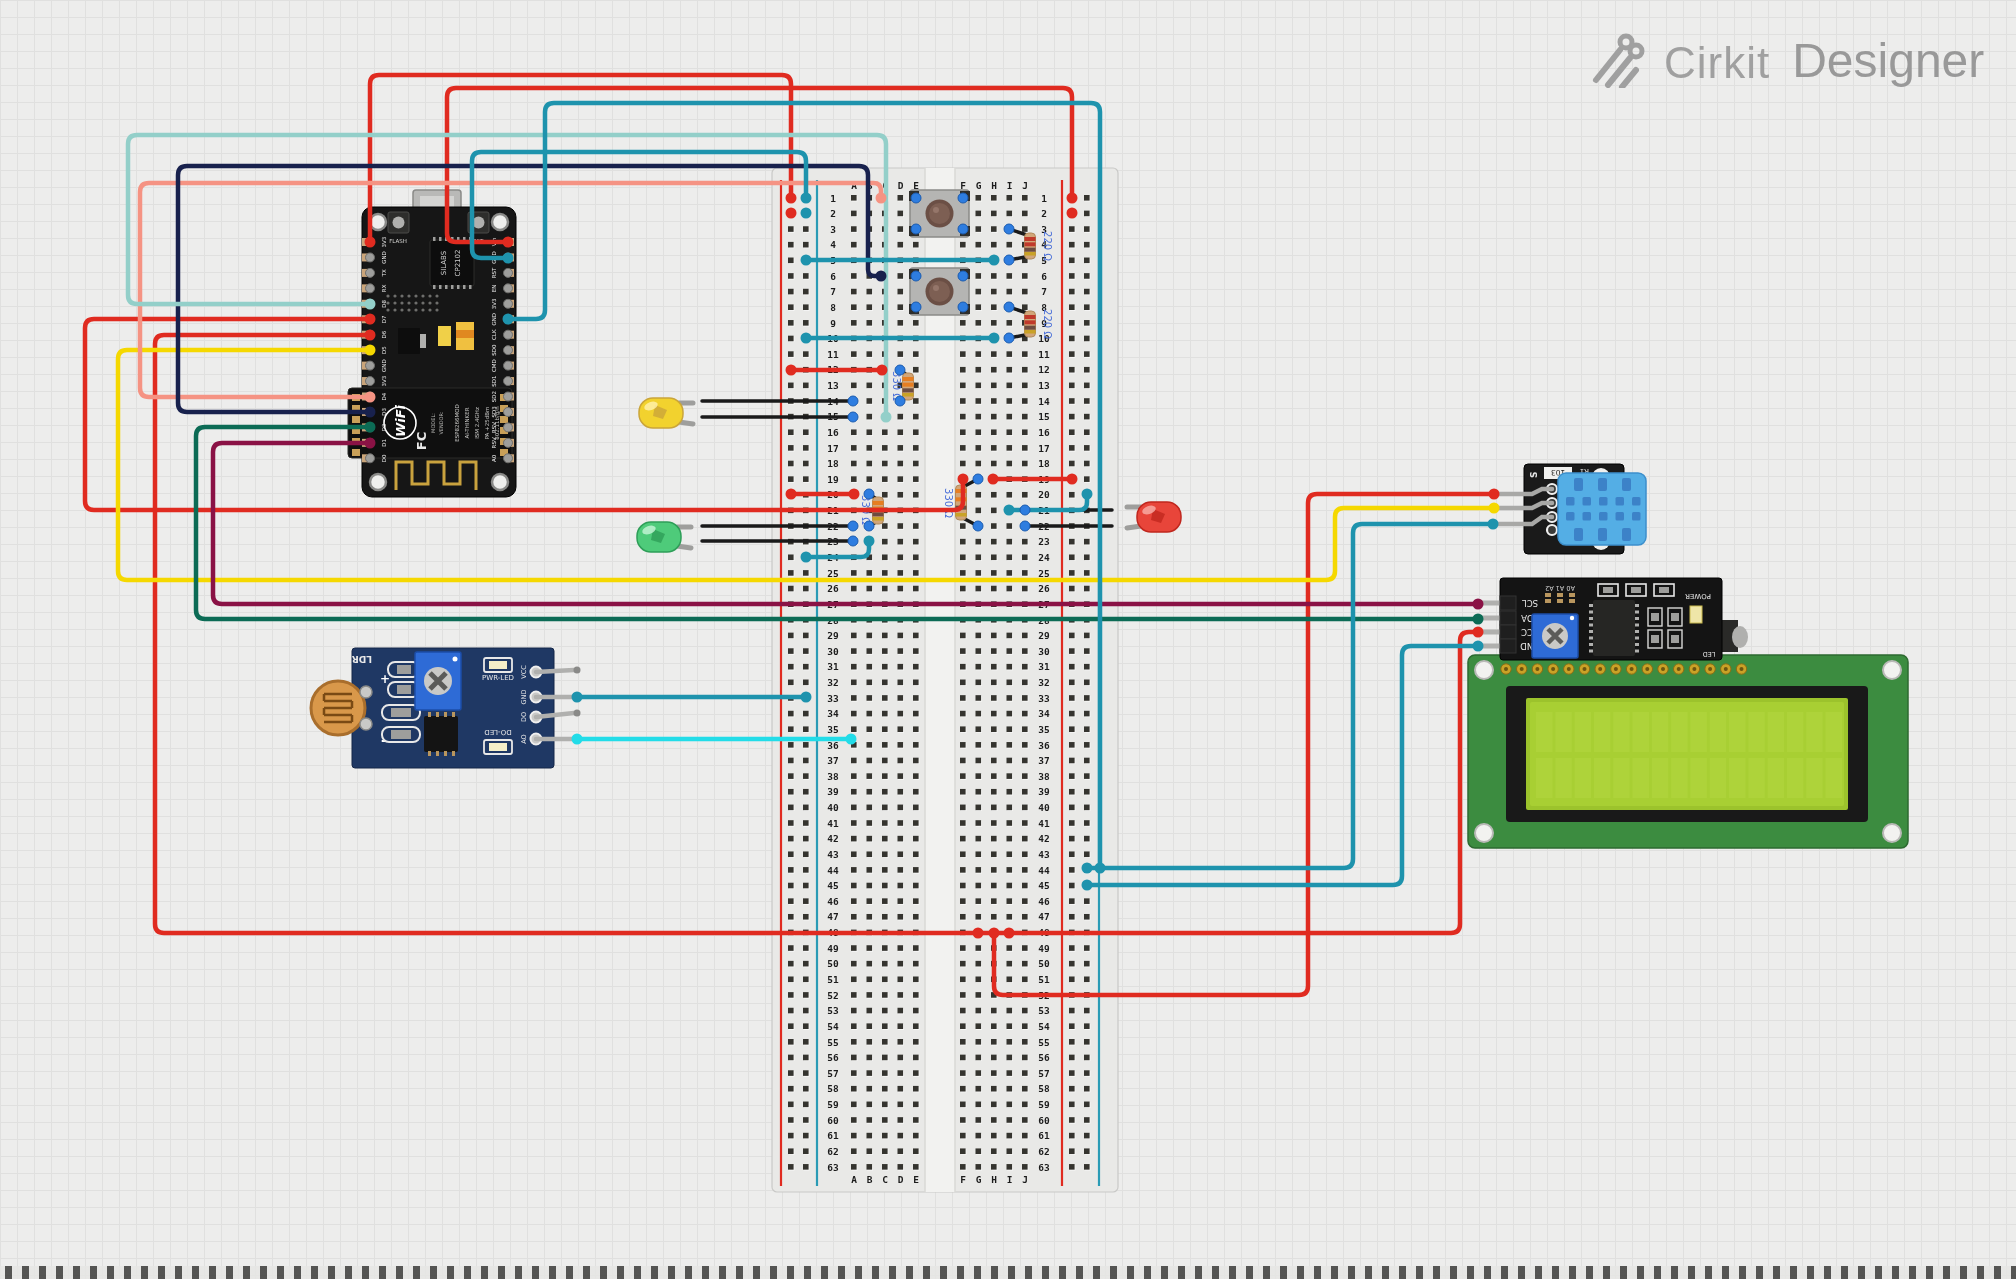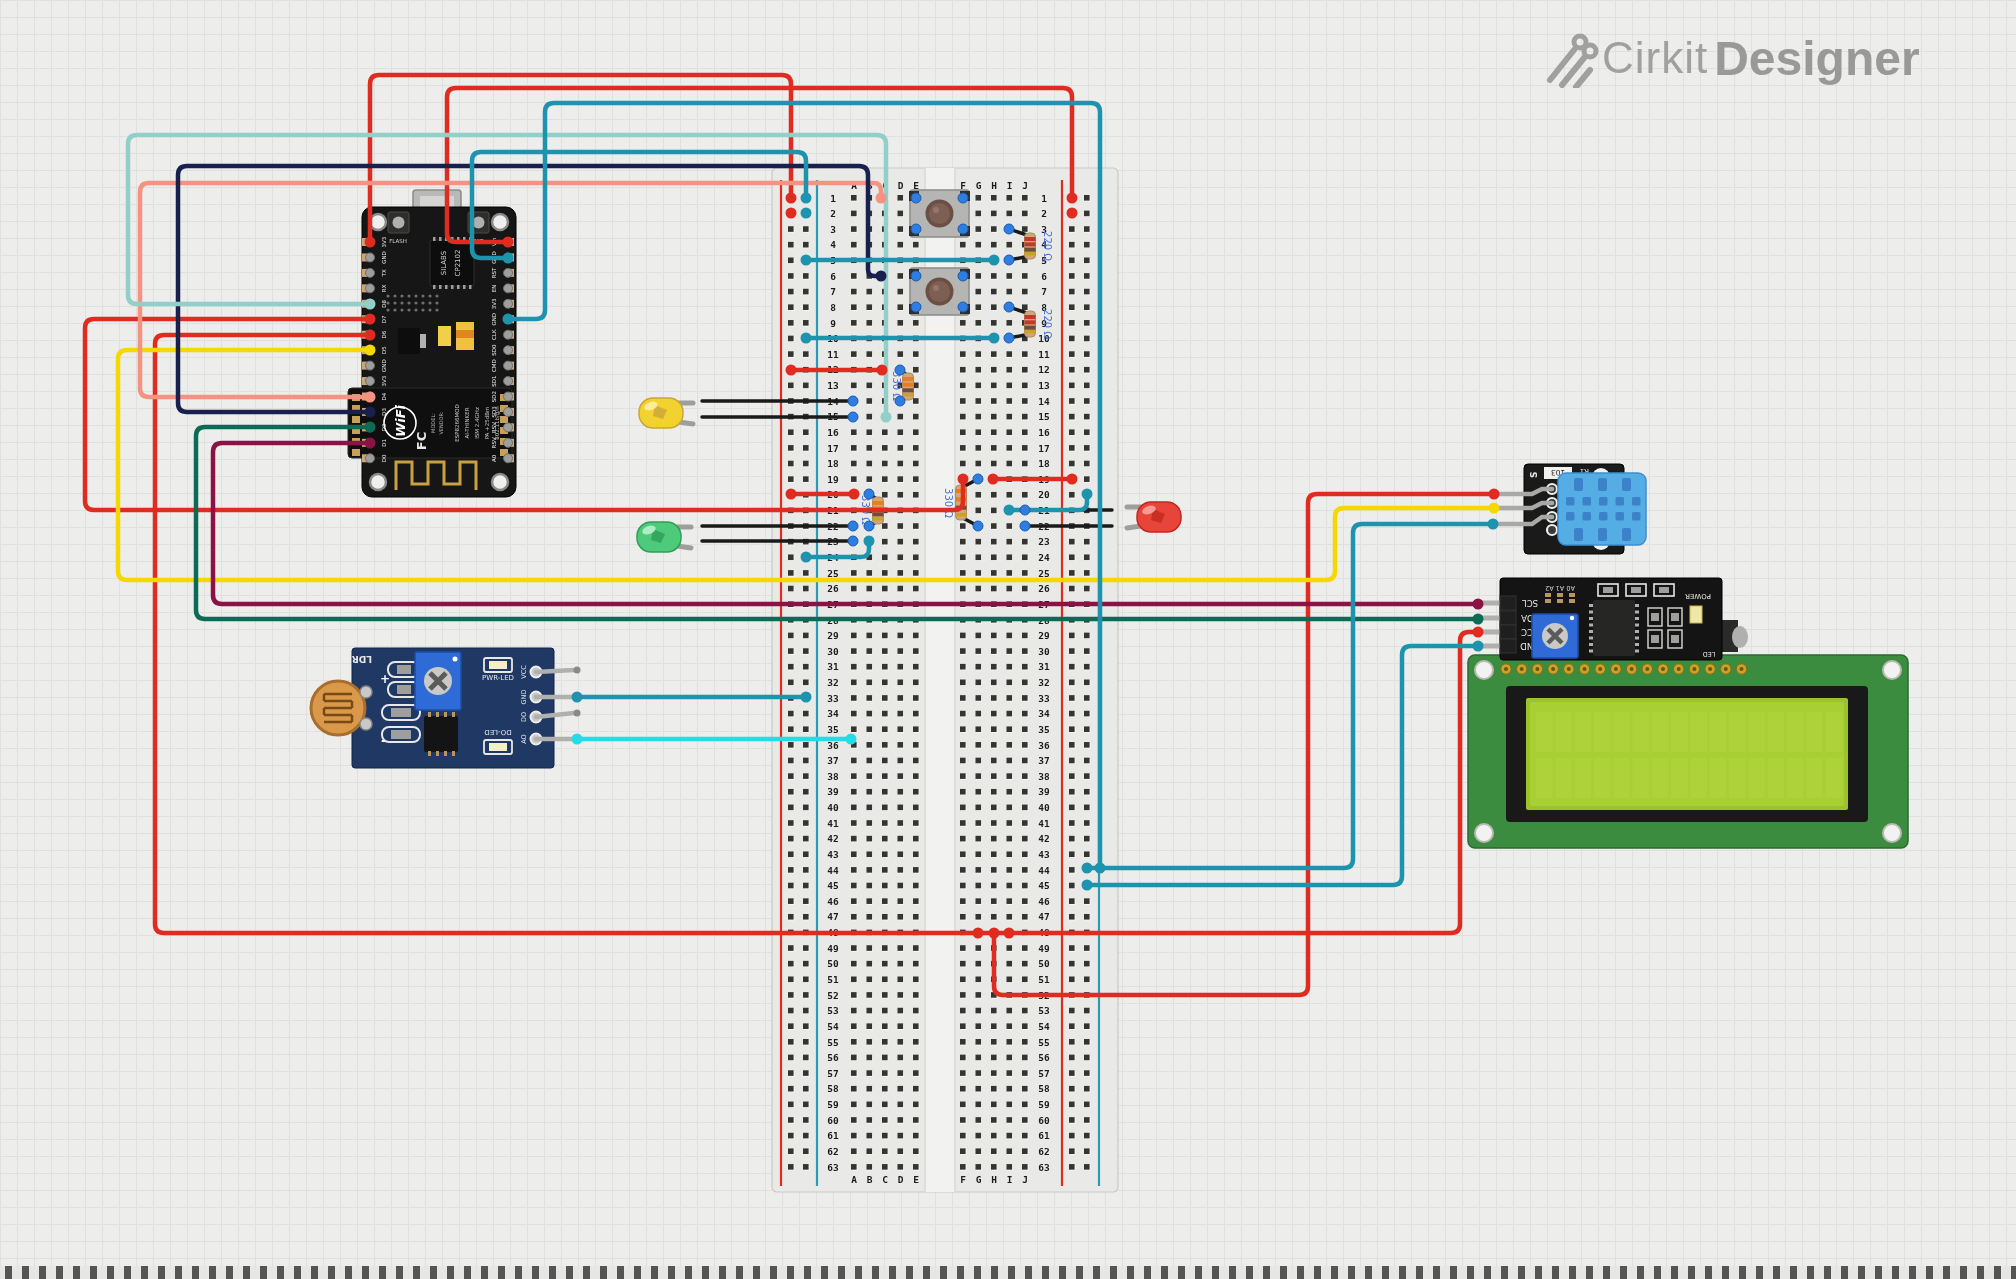--- a/index.html
+++ b/index.html
@@ -5,23 +5,23 @@
   html,body{margin:0;padding:0;}
   body{
     width:2016px;height:1279px;position:relative;overflow:hidden;
     background-color:#ededec;
     background-image:linear-gradient(#e0e0df 1px,transparent 1px),
                      linear-gradient(90deg,#e0e0df 1px,transparent 1px);
     background-size:17px 17px;
     font-family:"Liberation Sans",sans-serif;
   }
   #scene{position:absolute;left:0;top:0;}
-  #logo{position:absolute;left:1544px;top:28px;display:flex;align-items:center;gap:0;color:#9e9e9e;}
+  #logo{position:absolute;left:1590px;top:28px;display:flex;align-items:flex-end;gap:16px;color:#9e9e9e;}
   #logo .w1{font-size:44px;font-weight:500;letter-spacing:1px;color:#a0a0a0;}
-  #logo .w2{font-size:48px;font-weight:700;letter-spacing:0px;color:#999999;margin-left:6px;}
+  #logo .w2{font-size:48px;font-weight:400;letter-spacing:0px;color:#999999;margin-left:6px;}
   #bottomstrip{position:absolute;left:0;top:1266px;width:2016px;height:13px;
     background:repeating-linear-gradient(90deg,#e6e6e4 0 5px,#3a3a38 5px 12px,#e6e6e4 12px 17px);
     opacity:.85;}
   text{font-family:"DejaVu Sans",sans-serif;}
   .rownum{font-family:"DejaVu Sans Mono",monospace;font-weight:bold;fill:#1c1c1c;}
 </style>
 </head>
 <body>
 
 <div id="logo">

